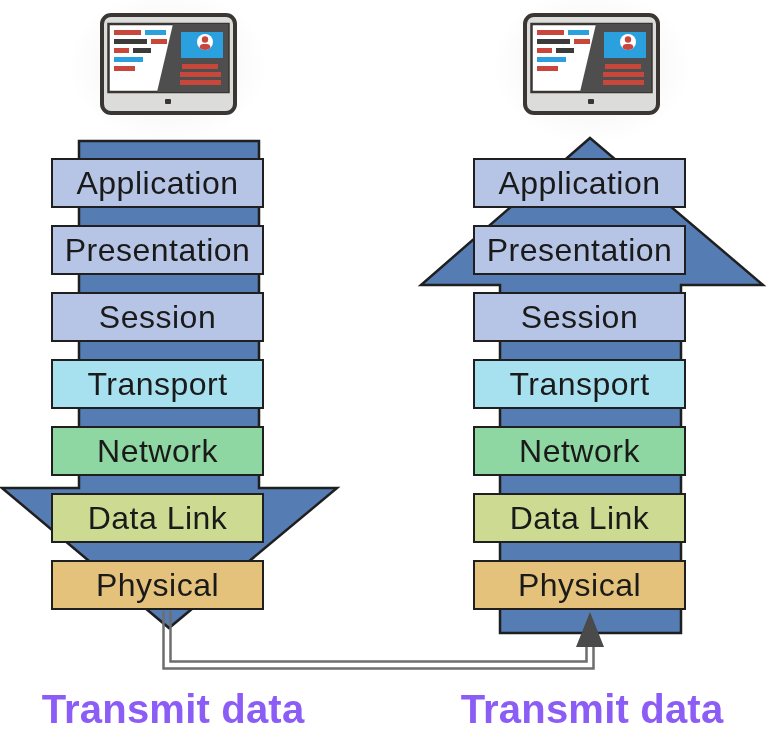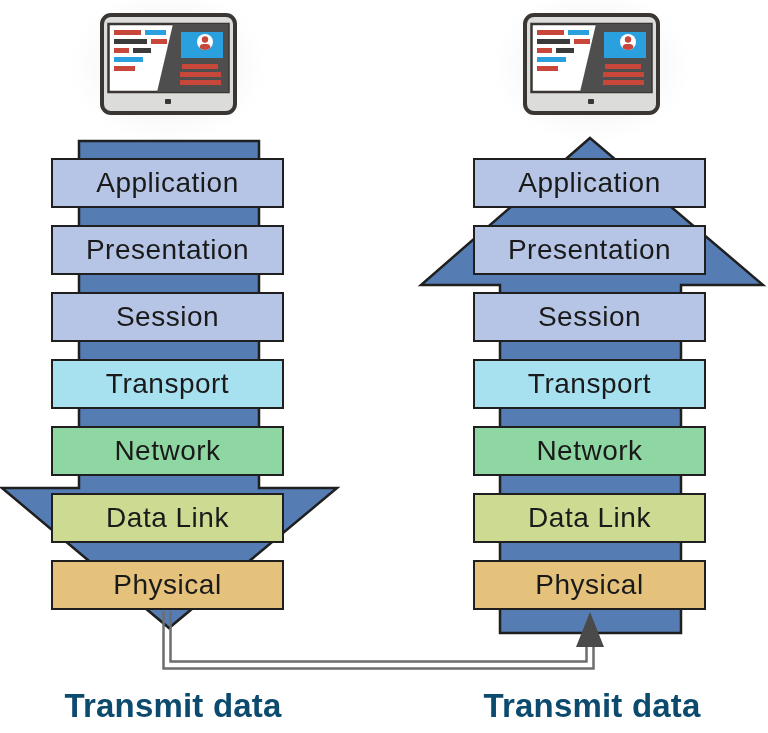--- a/index.html
+++ b/index.html
@@ -2,27 +2,27 @@
 <html><head>
 <meta charset="utf-8">
 <style>
   html,body{margin:0;padding:0;background:#ffffff;}
   .stage{
     position:relative;width:768px;height:733px;background:#ffffff;overflow:hidden;
     font-family:"Liberation Sans","DejaVu Sans",sans-serif;
   }
   .art{position:absolute;left:0;top:0;}
   .band{
-    position:absolute;width:233px;height:50px;box-sizing:border-box;
+    position:absolute;width:213px;height:50px;box-sizing:border-box;
     border:2px solid #1f1f1f;display:flex;align-items:center;justify-content:center;
-    font-size:28px;color:#1a1a1a;letter-spacing:0.5px;white-space:nowrap;
+    font-size:32px;color:#1a1a1a;letter-spacing:0.5px;white-space:nowrap;
   }
   .caption{
     position:absolute;top:687px;width:280px;text-align:center;
-    font-size:33px;font-weight:bold;color:#0c4a6e;letter-spacing:0.2px;white-space:nowrap;
+    font-size:40px;font-weight:bold;color:#8b5cf6;letter-spacing:0.2px;white-space:nowrap;
   }
 </style>
 </head>
 <body>
 
 <div class="stage">
 
   <svg class="art" width="768" height="733" viewBox="0 0 768 733" xmlns="http://www.w3.org/2000/svg">
     <defs>
       <radialGradient id="halo" cx="50%" cy="50%" r="50%">

